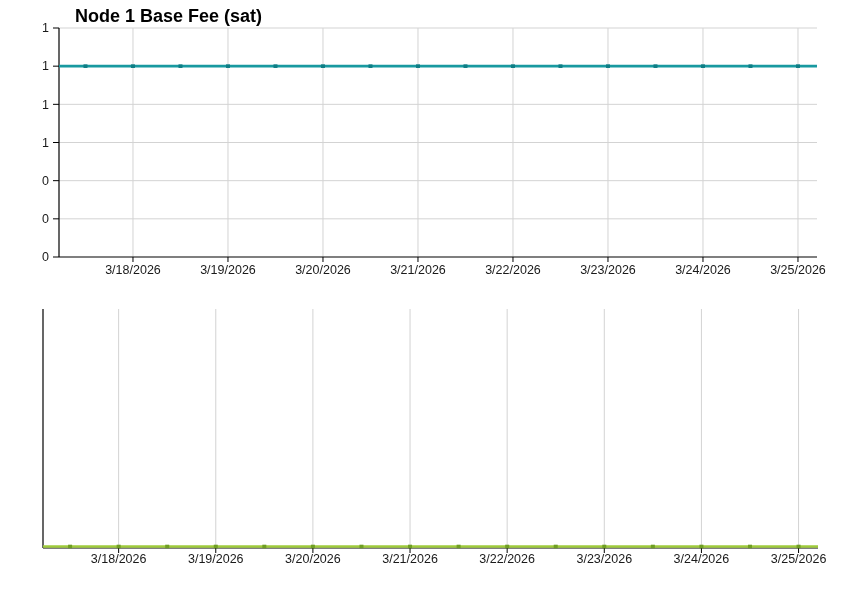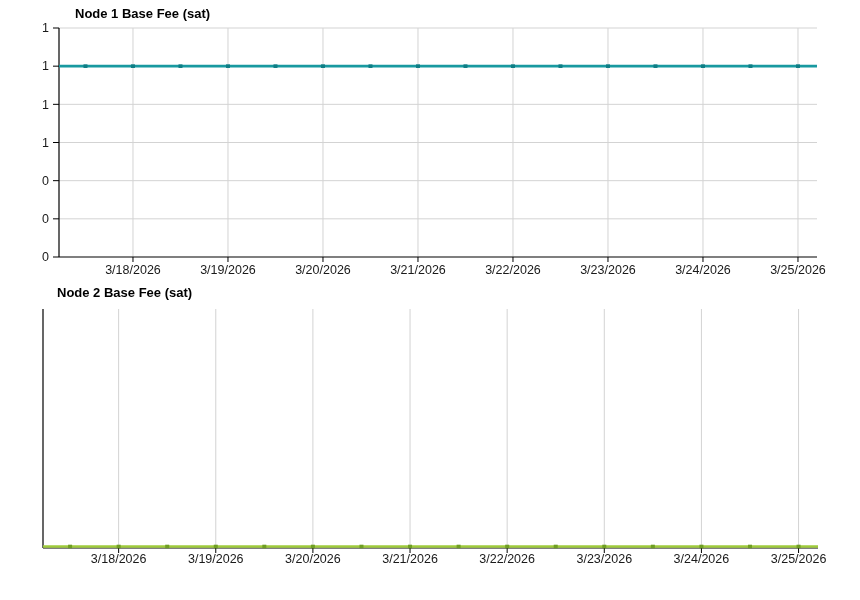--- a/index.html
+++ b/index.html
@@ -9,21 +9,21 @@
     overflow: hidden;
     font-family: "Liberation Sans", sans-serif;
   }
   .canvas {
     position: relative;
     width: 860px; height: 600px;
     background: #ffffff;
   }
   .chart-title {
     position: absolute;
-    font-size: 13px;
+    font-size: 18px;
     font-weight: bold;
     color: #000000;
     white-space: nowrap;
     letter-spacing: 0px;
     text-align: right;
   }
   #title-1 { left: 75px; top: 6px; }
   #title-2 { left: 57px; top: 285px; }
   svg { position: absolute; left: 0; top: 0; }
   text { font-family: "Liberation Sans", sans-serif; fill: #1a1a1a; }
@@ -134,14 +134,13 @@
       <rect x="456.59762500000005" y="544.7" width="4" height="3.6" fill="#6F9E22"></rect>
       <rect x="505.163" y="544.7" width="4" height="3.6" fill="#6F9E22"></rect>
       <rect x="553.728375" y="544.7" width="4" height="3.6" fill="#6F9E22"></rect>
       <rect x="602.29375" y="544.7" width="4" height="3.6" fill="#6F9E22"></rect>
       <rect x="650.8591250000001" y="544.7" width="4" height="3.6" fill="#6F9E22"></rect>
       <rect x="699.4245" y="544.7" width="4" height="3.6" fill="#6F9E22"></rect>
       <rect x="747.9898750000001" y="544.7" width="4" height="3.6" fill="#6F9E22"></rect>
       <rect x="796.55525" y="544.7" width="4" height="3.6" fill="#6F9E22"></rect>
     </svg>
   <div class="chart-title" id="title-1">Node 1 Base Fee (sat)</div>
-  <div class="chart-title" id="title-2">Node 2 Base Fee (sat)</div>
 </div>
 
 </body></html>

